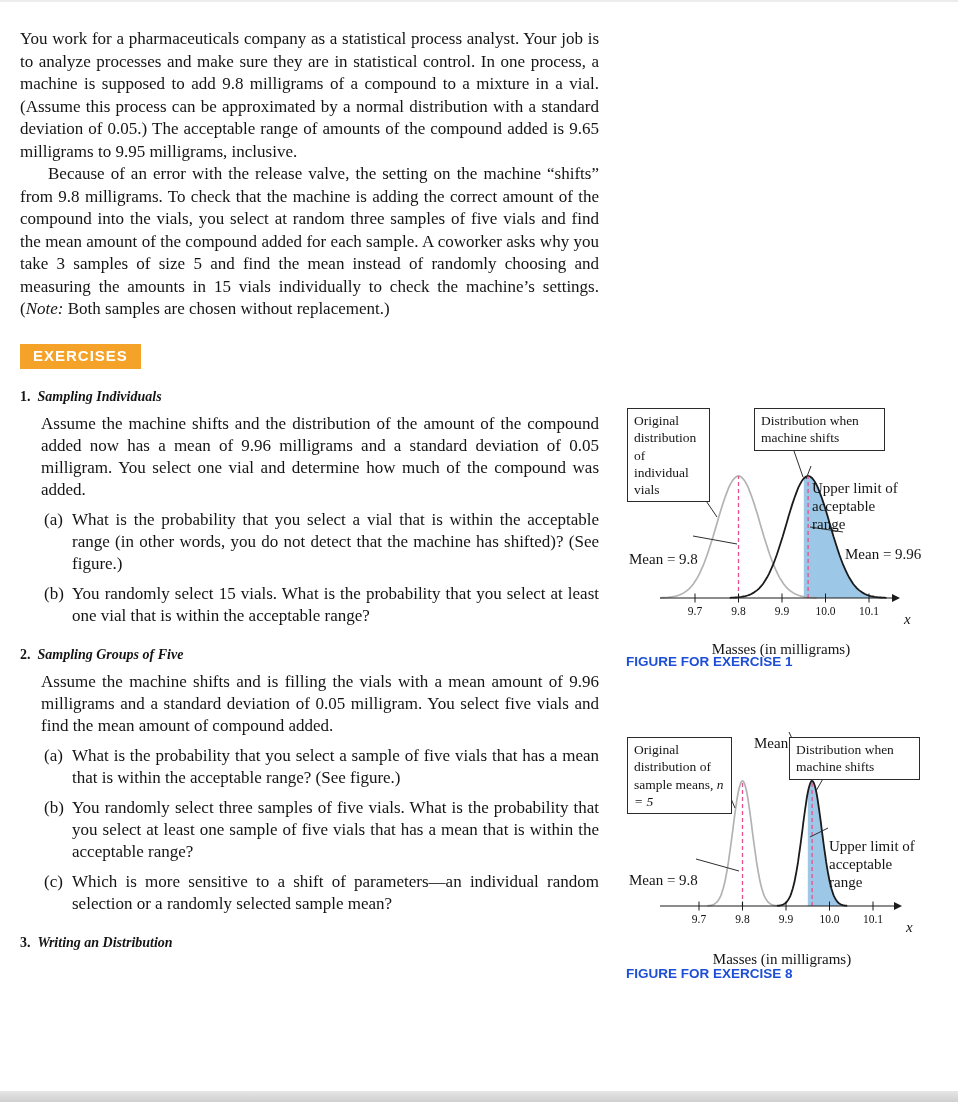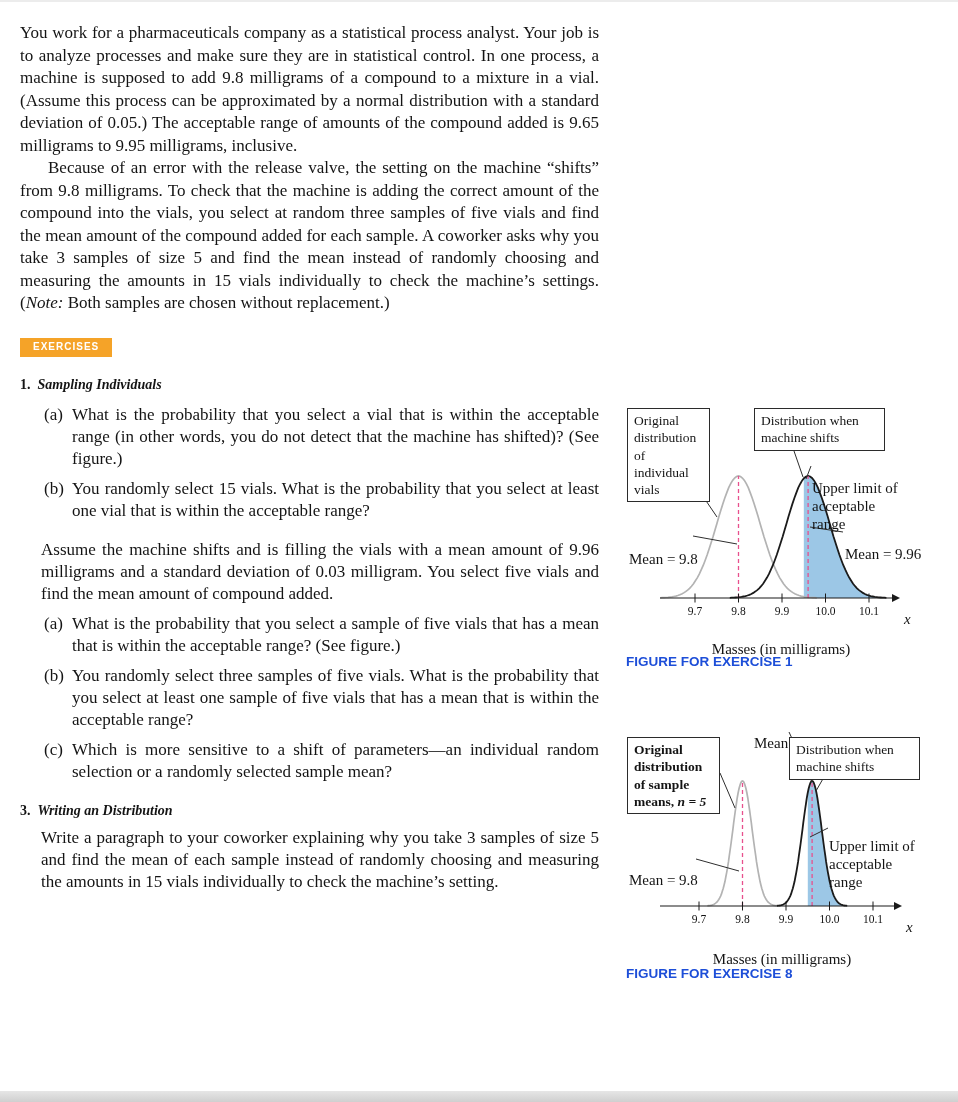--- a/index.html
+++ b/index.html
@@ -6,30 +6,30 @@
   html,body { background:#ffffff; }
   body {
     width:958px; height:1102px; position:relative; overflow:hidden;
     font-family:"Liberation Serif", serif; color:#141414;
   }
   .page { position:absolute; inset:0; background:#fff; border-top:2px solid #ececec; }
   .bottom-band { position:absolute; left:0; right:0; bottom:0; height:11px;
     background:linear-gradient(#e6e6e6,#cfcfcf); }
 
   
-  .left-col { position:absolute; left:20px; top:20px; width:579px; }
+  .left-col { position:absolute; left:20px; top:26px; width:579px; }
   .intro p { font-size:17px; line-height:22.5px; text-align:justify; }
   .intro .p2 { text-indent:28px; }
   .note-i { font-style:italic; }
 
   .exercises-badge {
     display:inline-block; margin-top:23px;
     background:#F5A328; color:#ffffff;
     font-family:"Liberation Sans", sans-serif; font-weight:bold;
-    font-size:10px; letter-spacing:1px; padding:3px 13px 5px;
+    font-size:15px; letter-spacing:1px; padding:3px 13px 5px;
   }
 
   .exercise { margin-top:17px; }
   .ex-head { font-size:14px; font-weight:bold; line-height:22px; }
   .ex-title { font-style:italic; margin-left:7px; }
   .ex-intro { margin-left:21px; margin-top:5px; font-size:17px; line-height:22px; text-align:justify; }
   .ex-part { display:flex; margin-left:24px; margin-top:8px; font-size:17px; line-height:22px; }
   .part-label { flex:0 0 28px; }
   .part-text { flex:1; text-align:justify; }
 
@@ -58,49 +58,50 @@
   <div class="left-col">
     <div class="intro">
       <p class="p1">You work for a pharmaceuticals company as a statistical process analyst. Your job is to analyze processes and make sure they are in statistical control. In one process, a machine is supposed to add 9.8 milligrams of a compound to a mixture in a vial. (Assume this process can be approximated by a normal distribution with a standard deviation of 0.05.) The acceptable range of amounts of the compound added is 9.65 milligrams to 9.95 milligrams, inclusive.</p>
       <p class="p2"><span>Because of an error with the release valve, the setting on the machine “shifts” from 9.8 milligrams. To check that the machine is adding the correct amount of the compound into the vials, you select at random three samples of five vials and find the mean amount of the compound added for each sample. A coworker asks why you take 3 samples of size 5 and find the mean instead of randomly choosing and measuring the amounts in 15 vials individually to check the machine’s settings. (</span><span class="note-i">Note:</span><span> Both samples are chosen without replacement.)</span></p>
     </div>
 
     <div class="exercises-badge" style="background: rgb(245, 163, 40);">EXERCISES</div>
 
     <div class="exercise">
       <div class="ex-head"><span class="ex-num">1.</span><span class="ex-title">Sampling Individuals</span></div>
+      <p class="ex-intro">Assume the machine shifts and the distribution of the amount of the compound added now has a mean of 9.96 milligrams and a standard deviation of 0.05 milligram. You select one vial and determine how much of the compound was added.</p>
       <div class="ex-part">
         <span class="part-label">(a)</span>
         <span class="part-text">What is the probability that you select a vial that is within the acceptable range (in other words, you do not detect that the machine has shifted)? (See figure.)</span>
       </div>
       <div class="ex-part">
         <span class="part-label">(b)</span>
         <span class="part-text">You randomly select 15 vials. What is the probability that you select at least one vial that is within the acceptable range?</span>
       </div>
     </div>
 
     <div class="exercise">
-      <p class="ex-intro">Assume the machine shifts and is filling the vials with a mean amount of 9.96 milligrams and a standard deviation of 0.03 milligram. You select five vials and find the mean amount of compound added.</p>
+      <div class="ex-head"><span class="ex-num">2.</span><span class="ex-title">Sampling Groups of Five</span></div>
+      <p class="ex-intro">Assume the machine shifts and is filling the vials with a mean amount of 9.96 milligrams and a standard deviation of 0.05 milligram. You select five vials and find the mean amount of compound added.</p>
       <div class="ex-part">
         <span class="part-label">(a)</span>
         <span class="part-text">What is the probability that you select a sample of five vials that has a mean that is within the acceptable range? (See figure.)</span>
       </div>
       <div class="ex-part">
         <span class="part-label">(b)</span>
         <span class="part-text">You randomly select three samples of five vials. What is the probability that you select at least one sample of five vials that has a mean that is within the acceptable range?</span>
       </div>
       <div class="ex-part">
         <span class="part-label">(c)</span>
         <span class="part-text">Which is more sensitive to a shift of parameters—an individual random selection or a randomly selected sample mean?</span>
       </div>
     </div>
 
     <div class="exercise">
       <div class="ex-head"><span class="ex-num">3.</span><span class="ex-title">Writing an Distribution</span></div>
-      <p class="ex-intro">Write a paragraph to your coworker explaining why you take 3 samples of size 5 and find the mean of each sample instead of randomly choosing and measuring the amounts in 15 vials individually to check the machine’s setting.</p>
     </div>
   </div>
 
   <div class="right-col">
 
     <div class="figure" id="fig1">
       <svg id="fig1-svg" width="332" height="238">
           <path d="M 177.8 192 L 177.8 72.4 L 177.8 72.4 L 178.8 71.4 L 179.8 70.7 L 180.8 70.2 L 181.9 70.0 L 182.9 70.1 L 183.9 70.4 L 185.0 71.1 L 186.0 72.0 L 187.0 73.1 L 188.1 74.5 L 189.1 76.2 L 190.1 78.1 L 191.2 80.2 L 192.2 82.5 L 193.2 85.0 L 194.3 87.7 L 195.3 90.6 L 196.3 93.6 L 197.4 96.7 L 198.4 99.9 L 199.4 103.2 L 200.5 106.6 L 201.5 110.1 L 202.5 113.6 L 203.6 117.1 L 204.6 120.6 L 205.6 124.1 L 206.7 127.6 L 207.7 131.0 L 208.7 134.4 L 209.8 137.7 L 210.8 140.9 L 211.8 144.1 L 212.9 147.2 L 213.9 150.1 L 214.9 153.0 L 216.0 155.7 L 217.0 158.4 L 218.0 160.9 L 219.1 163.2 L 220.1 165.5 L 221.1 167.6 L 222.2 169.7 L 223.2 171.6 L 224.2 173.3 L 225.3 175.0 L 226.3 176.5 L 227.3 178.0 L 228.4 179.3 L 229.4 180.5 L 230.4 181.7 L 231.5 182.7 L 232.5 183.7 L 233.5 184.6 L 234.6 185.4 L 235.6 186.1 L 236.6 186.7 L 237.7 187.3 L 238.7 187.9 L 239.7 188.4 L 240.8 188.8 L 241.8 189.2 L 242.8 189.5 L 243.9 189.8 L 244.9 190.1 L 245.9 190.4 L 247.0 190.6 L 248.0 190.8 L 249.0 190.9 L 250.1 191.1 L 251.1 191.2 L 252.1 191.3 L 253.2 191.4 L 254.2 191.5 L 255.2 191.6 L 256.3 191.6 L 257.3 191.7 L 258.3 191.7 L 259.4 191.8 L 260.4 191.8 L 260.4 192 Z" fill="#9cc7e6" stroke="none"></path>
           <path d="M 34.2 191.8 L 36.2 191.7 L 38.1 191.6 L 40.1 191.5 L 42.0 191.4 L 44.0 191.1 L 45.9 190.9 L 47.9 190.5 L 49.9 190.1 L 51.8 189.5 L 53.8 188.8 L 55.7 188.0 L 57.7 186.9 L 59.6 185.6 L 61.6 184.1 L 63.6 182.3 L 65.5 180.2 L 67.5 177.7 L 69.4 174.8 L 71.4 171.6 L 73.4 167.9 L 75.3 163.7 L 77.3 159.2 L 79.2 154.2 L 81.2 148.7 L 83.1 143.0 L 85.1 136.8 L 87.1 130.5 L 89.0 123.9 L 91.0 117.3 L 92.9 110.6 L 94.9 104.1 L 96.8 97.9 L 98.8 92.0 L 100.8 86.6 L 102.7 81.7 L 104.7 77.7 L 106.6 74.4 L 108.6 72.0 L 110.5 70.5 L 112.5 70.0 L 114.5 70.5 L 116.4 72.0 L 118.4 74.4 L 120.3 77.7 L 122.3 81.7 L 124.2 86.6 L 126.2 92.0 L 128.2 97.9 L 130.1 104.1 L 132.1 110.6 L 134.0 117.3 L 136.0 123.9 L 137.9 130.5 L 139.9 136.8 L 141.9 143.0 L 143.8 148.7 L 145.8 154.2 L 147.7 159.2 L 149.7 163.7 L 151.7 167.9 L 153.6 171.6 L 155.6 174.8 L 157.5 177.7 L 159.5 180.2 L 161.4 182.3 L 163.4 184.1 L 165.4 185.6 L 167.3 186.9 L 169.3 188.0 L 171.2 188.8 L 173.2 189.5 L 175.1 190.1 L 177.1 190.5 L 179.1 190.9 L 181.0 191.1 L 183.0 191.4 L 184.9 191.5 L 186.9 191.6 L 188.8 191.7 L 190.8 191.8" fill="none" stroke="#b3b3b3" stroke-width="1.7"></path>
           <path d="M 103.8 191.8 L 105.8 191.7 L 107.7 191.6 L 109.7 191.5 L 111.6 191.4 L 113.6 191.1 L 115.5 190.9 L 117.5 190.5 L 119.5 190.1 L 121.4 189.5 L 123.4 188.8 L 125.3 188.0 L 127.3 186.9 L 129.2 185.6 L 131.2 184.1 L 133.2 182.3 L 135.1 180.2 L 137.1 177.7 L 139.0 174.8 L 141.0 171.6 L 143.0 167.9 L 144.9 163.7 L 146.9 159.2 L 148.8 154.2 L 150.8 148.7 L 152.7 143.0 L 154.7 136.8 L 156.7 130.5 L 158.6 123.9 L 160.6 117.3 L 162.5 110.6 L 164.5 104.1 L 166.4 97.9 L 168.4 92.0 L 170.4 86.6 L 172.3 81.7 L 174.3 77.7 L 176.2 74.4 L 178.2 72.0 L 180.1 70.5 L 182.1 70.0 L 184.1 70.5 L 186.0 72.0 L 188.0 74.4 L 189.9 77.7 L 191.9 81.7 L 193.8 86.6 L 195.8 92.0 L 197.8 97.9 L 199.7 104.1 L 201.7 110.6 L 203.6 117.3 L 205.6 123.9 L 207.5 130.5 L 209.5 136.8 L 211.5 143.0 L 213.4 148.7 L 215.4 154.2 L 217.3 159.2 L 219.3 163.7 L 221.3 167.9 L 223.2 171.6 L 225.2 174.8 L 227.1 177.7 L 229.1 180.2 L 231.0 182.3 L 233.0 184.1 L 235.0 185.6 L 236.9 186.9 L 238.9 188.0 L 240.8 188.8 L 242.8 189.5 L 244.7 190.1 L 246.7 190.5 L 248.7 190.9 L 250.6 191.1 L 252.6 191.4 L 254.5 191.5 L 256.5 191.6 L 258.4 191.7 L 260.4 191.8" fill="none" stroke="#1b1b1b" stroke-width="1.8"></path>
@@ -153,21 +154,21 @@
           <line x1="116.50000000000063" y1="190.5" x2="116.50000000000063" y2="199.5" stroke="#1a1a1a" stroke-width="1"></line>
           <text x="116.50000000000063" y="212" text-anchor="middle" style="font:11.5px 'Liberation Serif',serif; fill:#111">9.8</text>
           <line x1="160.00000000000045" y1="190.5" x2="160.00000000000045" y2="199.5" stroke="#1a1a1a" stroke-width="1"></line>
           <text x="160.00000000000045" y="212" text-anchor="middle" style="font:11.5px 'Liberation Serif',serif; fill:#111">9.9</text>
           <line x1="203.5000000000003" y1="190.5" x2="203.5000000000003" y2="199.5" stroke="#1a1a1a" stroke-width="1"></line>
           <text x="203.5000000000003" y="212" text-anchor="middle" style="font:11.5px 'Liberation Serif',serif; fill:#111">10.0</text>
           <line x1="247.00000000000014" y1="190.5" x2="247.00000000000014" y2="199.5" stroke="#1a1a1a" stroke-width="1"></line>
           <text x="247.00000000000014" y="212" text-anchor="middle" style="font:11.5px 'Liberation Serif',serif; fill:#111">10.1</text>
         </svg>
       <div class="fig-label" style="left:128px; top:3px;">Mean = 9.96</div>
-      <div class="fig-box" style="left:1px; top:26px; width:93px;font-weight:bold;"><span>Original distribution of sample means,</span> <i>n = 5</i></div>
+      <div class="fig-box" style="left:1px; top:26px; width:105px;"><span>Original distribution of sample means,</span> <i>n = 5</i></div>
       <div class="fig-box" style="left:163px; top:26px; width:131px;">Distribution when machine shifts</div>
       <div class="fig-label" style="left:203px; top:106px; width:92px;">Upper limit of acceptable range</div>
       <div class="fig-label" style="left:3px; top:140px;">Mean = 9.8</div>
       <div class="fig-label axis-x" style="left:280px; top:187px;">x</div>
       <div class="fig-label" style="left:0; top:219px; width:312px; text-align:center;">Masses (in milligrams)</div>
     </div>
     <div class="fig-caption">FIGURE FOR EXERCISE 8</div>
 
   </div>
 

